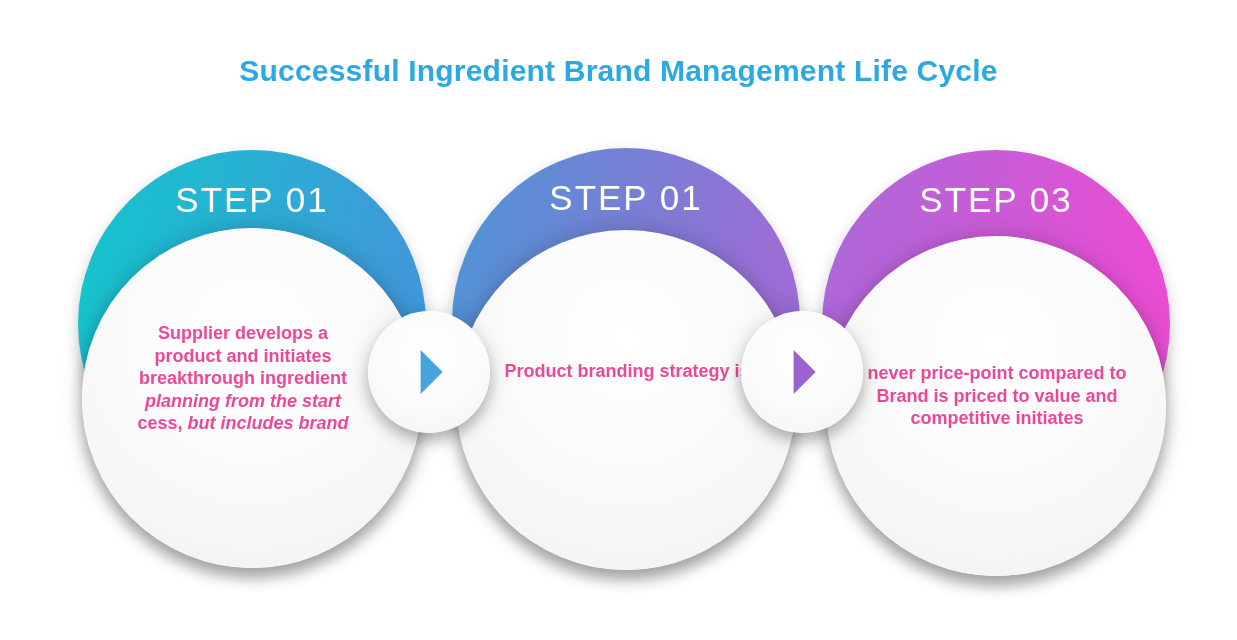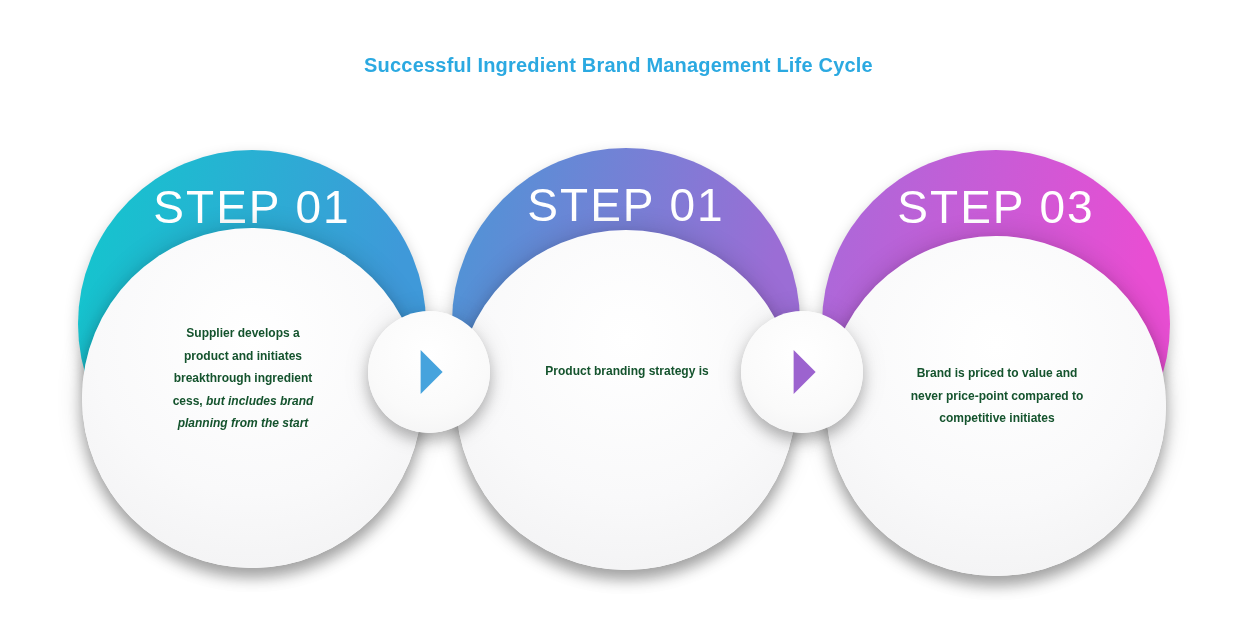--- a/index.html
+++ b/index.html
@@ -11,61 +11,61 @@
     overflow: hidden;
     font-family: "Liberation Sans", sans-serif;
   }
   .title {
     position: absolute;
     top: 54px;
     left: 0;
     width: 100%;
     margin: 0;
     text-align: center;
-    font-size: 20px;
+    font-size: 30px;
     font-weight: 700;
     letter-spacing: 0.2px;
     color: #2ba9e1;
   }
   .circle { position: absolute; border-radius: 50%; }
   .colored {
     width: 348px;
     height: 348px;
     z-index: 1;
     filter: drop-shadow(0 6px 7px rgba(0,0,0,0.22));
   }
   .c1 { left: 78px;  top: 150px; }
   .c2 { left: 452px; top: 148px; }
   .c3 { left: 822px; top: 150px; }
   .step-label {
     position: absolute;
     top: 30px;
     width: 100%;
     text-align: center;
     color: #ffffff;
-    font-size: 46px;
+    font-size: 35px;
     font-weight: 300;
     letter-spacing: 2px;
   }
   .white {
     width: 340px;
     height: 340px;
     z-index: 2;
     background: radial-gradient(circle at 50% 32%, #ffffff 0%, #f9f9fa 55%, #f0f0f1 100%);
     box-shadow: 0 10px 14px rgba(0,0,0,0.30), 0 0 26px rgba(0,0,0,0.17);
   }
   .w1 { left: 82px;  top: 228px; }
   .w2 { left: 456px; top: 230px; }
   .w3 { left: 826px; top: 236px; }
   .step-text {
     position: absolute;
     z-index: 3;
     text-align: center;
-    color: #14532d;
-    font-size: 12px;
+    color: #ec4899;
+    font-size: 18px;
     line-height: 22.5px;
     font-weight: 700;
   }
   .t1 { left: 118px; top: 322px; width: 250px; }
   .t2 { left: 487px; top: 360px; width: 280px; }
   .t3 { left: 856px; top: 362px; width: 282px; }
   .em { font-style: italic; }
   .connector {
     position: absolute;
     width: 122px;
@@ -97,39 +97,39 @@
   <h1 class="title" style="color: rgb(43, 169, 225);">Successful Ingredient Brand Management Life Cycle</h1>
 
   <div class="circle colored c1" style="background: linear-gradient(102deg, rgb(21, 196, 206) 6%, rgb(63, 153, 217) 82%);">
     <div class="step-label">STEP 01</div>
   </div>
   <div class="circle white w1"></div>
   <div class="step-text t1">
     <div><span>Supplier develops a</span></div>
     <div><span>product and initiates</span></div>
     <div><span>breakthrough ingredient</span></div>
+    <div><span class="em">planning from the start</span></div>
     <div><span>cess, </span><span class="em">but includes brand</span></div>
-    <div><span class="em">planning from the start</span></div>
   </div>
 
   <div class="circle colored c2" style="background: linear-gradient(102deg, rgb(81, 147, 214) 6%, rgb(155, 109, 213) 82%);">
     <div class="step-label">STEP 01</div>
   </div>
   <div class="circle white w2"></div>
   <div class="step-text t2">
     <div><span>Product branding strategy is</span></div>
   </div>
 
   <div class="circle colored c3" style="background: linear-gradient(102deg, rgb(172, 104, 217) 6%, rgb(232, 78, 211) 82%);">
     <div class="step-label">STEP 03</div>
   </div>
   <div class="circle white w3"></div>
   <div class="step-text t3">
+    <div><span>never price-point compared to</span></div>
     <div><span>Brand is priced to value and</span></div>
-    <div><span>never price-point compared to</span></div>
     <div><span>competitive initiates</span></div>
   </div>
 
   <div class="connector k1">
     <div class="tri" style="border-left-color: rgb(70, 163, 221);"></div>
   </div>
   <div class="connector k2">
     <div class="tri" style="border-left-color: rgb(156, 99, 207);"></div>
   </div>
 

